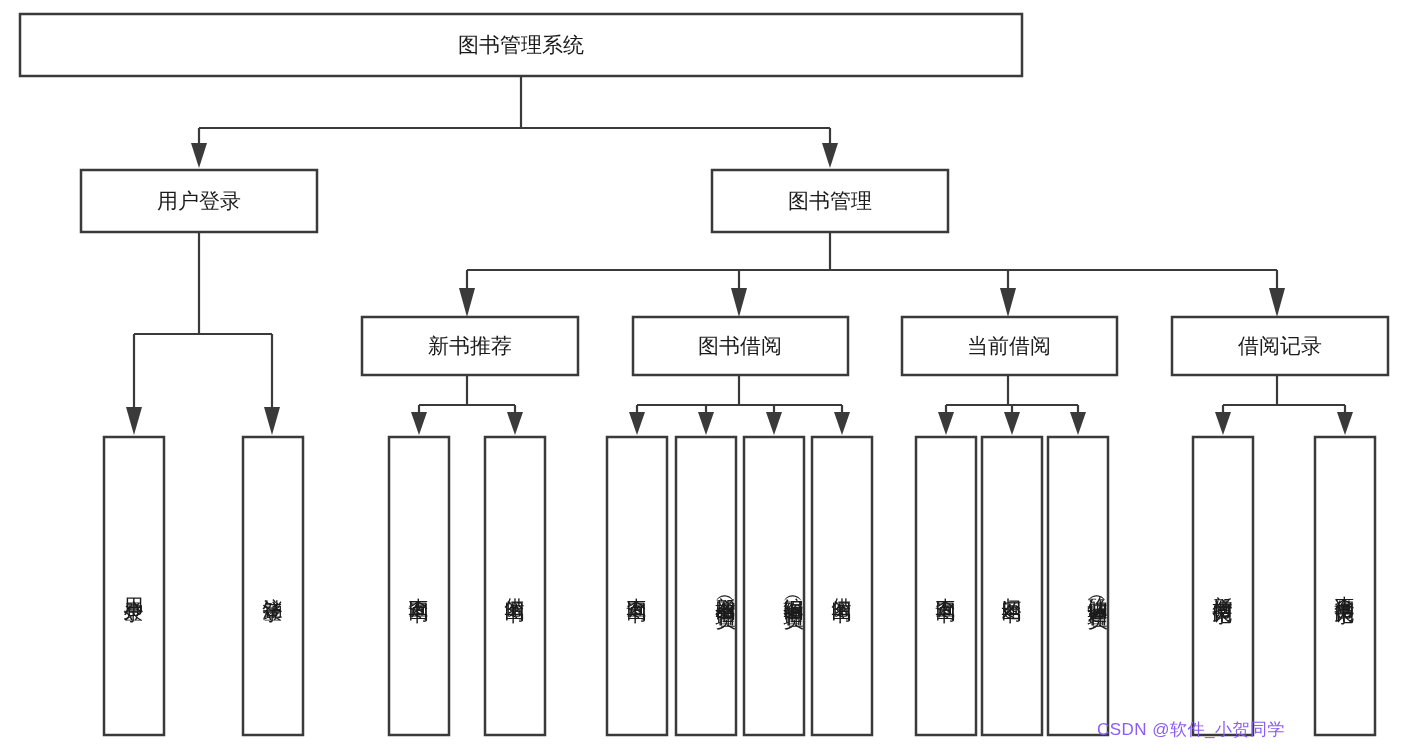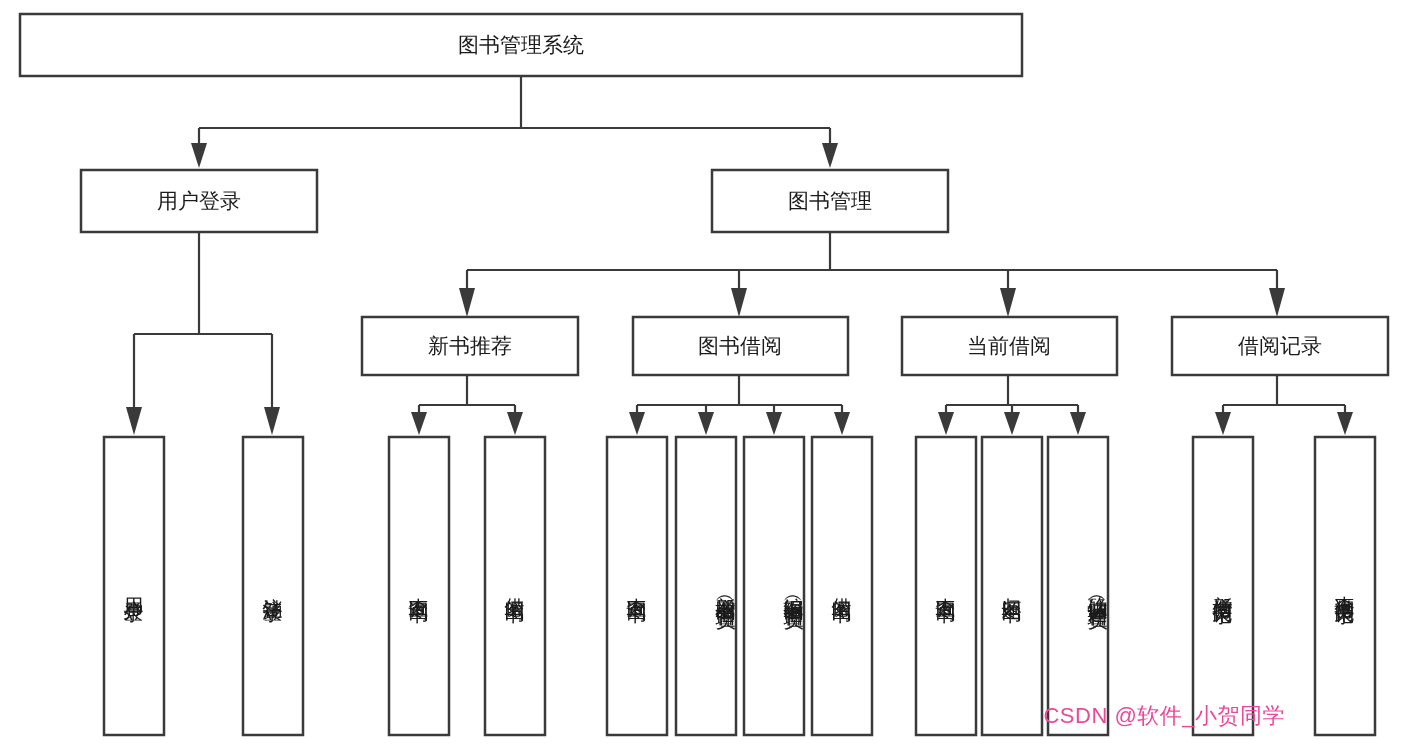--- a/index.html
+++ b/index.html
@@ -57,24 +57,24 @@
     align-items: flex-start;
     justify-content: center;
     pointer-events: none;
   }
   .vlabel.centered {
     align-items: center;
   }
   .watermark {
     position: absolute;
     right: 8px;
-    bottom: 16px;
-    font-family: "Liberation Sans", "DejaVu Sans", sans-serif;
-    font-size: 22px;
-    color: #ec4899;
+    bottom: 6px;
+    font-family: "Liberation Sans", "DejaVu Sans", sans-serif;
+    font-size: 17px;
+    color: #8b5cf6;
     white-space: nowrap;
     letter-spacing: 0.5px;
   }
 </style>
 </head>
 <body>
 
 <div id="diagram-root">
 
   <svg width="1405" height="747" viewBox="0 0 1405 747" xmlns="http://www.w3.org/2000/svg">

